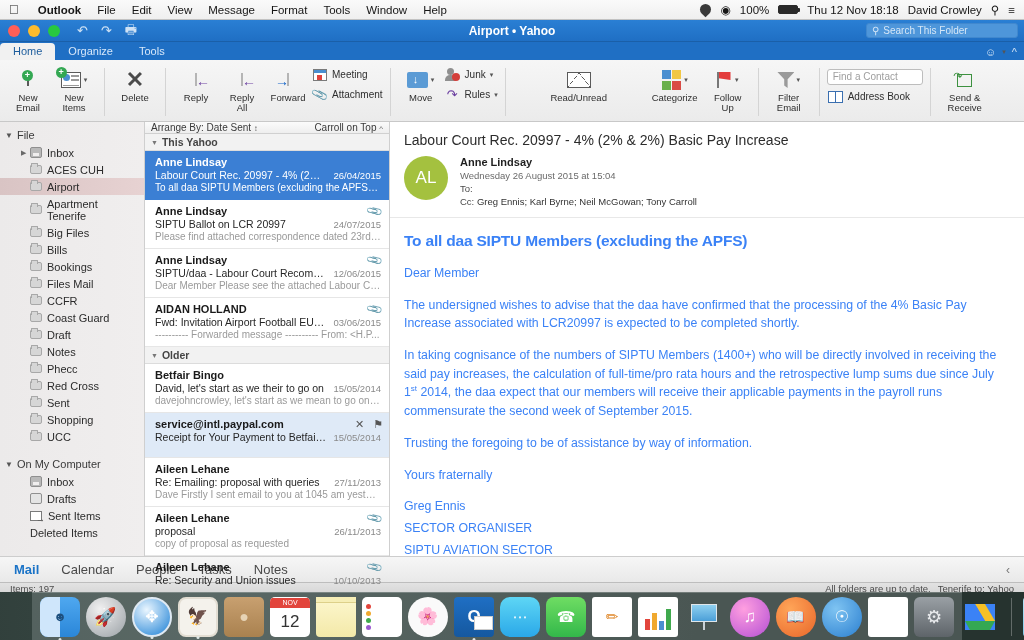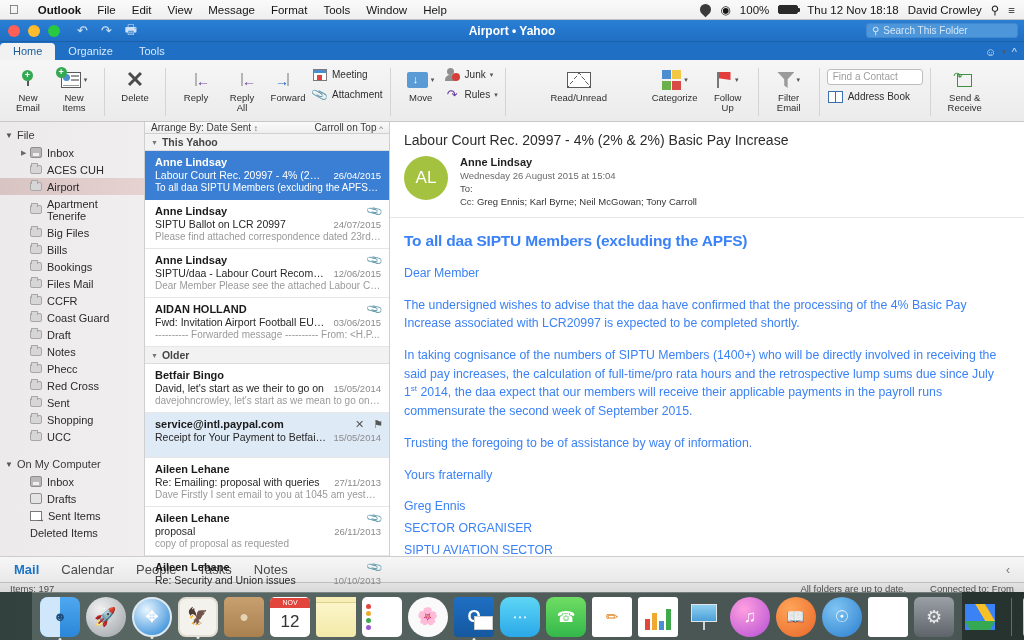--- a/index.html
+++ b/index.html
@@ -159,21 +159,21 @@
   .modbar {
     height: 26px; background: linear-gradient(#f6f6f6,#e9e9e9); border-top: 1px solid #cdcdcd;
     display: flex; align-items: center; padding: 0 14px; gap: 22px; font-size: 13px; color: #4a4a4a;
   }
   .modbar .m.active { color: #1a73c7; font-weight: bold; }
   .modbar .collapse { margin-left: auto; color:#777; font-size: 12px; }
   .statusbar {
     height: 16px; background: linear-gradient(#e2e2e2,#d2d2d2); border-top: 1px solid #bdbdbd;
     display: flex; font-size: 9.5px; color: #4a4a4a; padding: 0 10px;
   }
-  .statusbar .right { margin-left: auto; display:flex; gap: 24px; }
+  .statusbar .right { margin-left: auto; display:flex; gap: 7px; }
 
   
   .dockwrap { position: absolute; left:0; top: 592px; width: 1024px; height: 48px;
     background: linear-gradient(#2e3b3b,#22 2e2e); overflow: hidden; }
   .dockbg { position:absolute; inset:0; background:
       radial-gradient(circle at 20% 40%, #3a4a46 0%, #26332f 60%),
       linear-gradient(#2f3d39,#222c29); }
   .dock { position: absolute; left: 32px; top: 0; height: 48px; width: 930px;
     background: rgba(222,230,228,0.20); border-top: 1px solid rgba(255,255,255,0.22);
     display: flex; align-items: center; gap: 6px; padding: 0 8px; }
@@ -686,21 +686,21 @@
       <span class="m">People</span>
       <span class="m">Tasks</span>
       <span class="m">Notes</span>
       <span class="collapse">‹</span>
     </div>
 
     <div class="statusbar">
       <span>Items: 197</span>
       <span class="right">
         <span>All folders are up to date.</span>
-        <span>Connected to: From</span>
+        <span>Tenerife to: Yahoo</span>
       </span>
     </div>
   </div>
 
   <div class="dockwrap">
     <div class="dockbg"></div>
     <div class="dock">
 
       <div class="dkitem" style="background:linear-gradient(#4fa8f0,#2a86d8);">
         <span style="position:absolute;left:0;top:0;width:50%;height:100%;background:#cfe6fb;border-radius:8px 0 0 8px;"></span>

